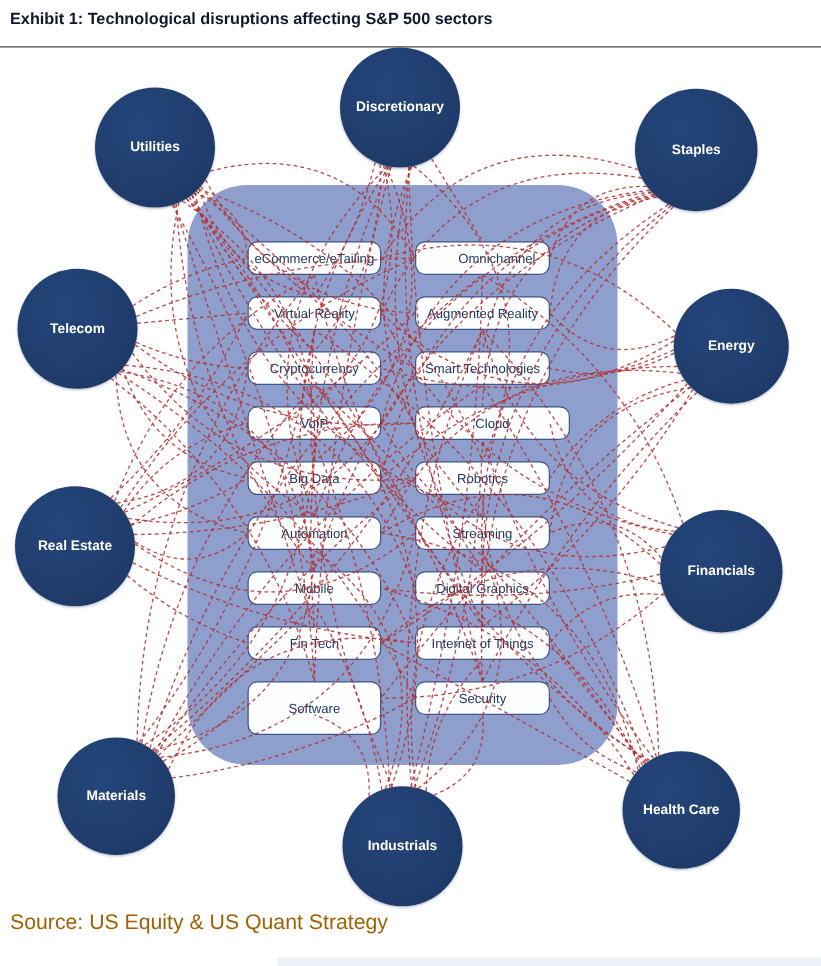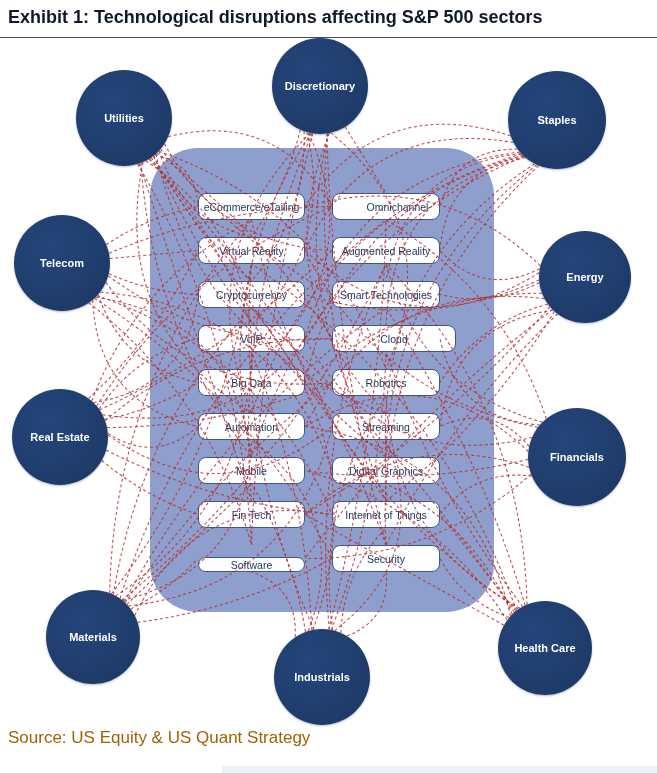--- a/index.html
+++ b/index.html
@@ -7,21 +7,21 @@
     width:657px;height:773px;position:relative;background:#ffffff;
     font-family:"Liberation Sans","DejaVu Sans",sans-serif;
     overflow:hidden;
   }
   .header{
     position:absolute;top:0;left:0;width:657px;height:38px;
     border-bottom:1.5px solid #4a4a4a;box-sizing:border-box;
   }
   .title{
     position:absolute;top:7px;left:8px;
-    font-size:18px;font-weight:bold;color:#10182b;letter-spacing:0;
+    font-size:13px;font-weight:bold;color:#10182b;letter-spacing:0;
     white-space:nowrap;
   }
   #diagram{position:absolute;top:0;left:0;width:657px;height:773px;}
   .tech-panel{
     position:absolute;left:150px;top:148px;width:344px;height:464px;
     border-radius:48px;z-index:1;
   }
   .tech-box{
     position:absolute;z-index:2;box-sizing:border-box;
     background:#fdfeff;border:1.6px solid #3c5788;border-radius:8px;
@@ -196,21 +196,21 @@
     </svg>
   <div id="boxes-layer">
       <div class="tech-box" style="left: 198px; top: 193px; width: 107px; height: 27px; border-color: rgb(60, 87, 136);">eCommerce/eTailing</div>
       <div class="tech-box" style="left: 198px; top: 237px; width: 107px; height: 27px; border-color: rgb(60, 87, 136);">Virtual Reality</div>
       <div class="tech-box" style="left: 198px; top: 281px; width: 107px; height: 27px; border-color: rgb(60, 87, 136);">Cryptocurrency</div>
       <div class="tech-box" style="left: 198px; top: 325px; width: 107px; height: 27px; border-color: rgb(60, 87, 136);">VoIP</div>
       <div class="tech-box" style="left: 198px; top: 369px; width: 107px; height: 27px; border-color: rgb(60, 87, 136);">Big Data</div>
       <div class="tech-box" style="left: 198px; top: 413px; width: 107px; height: 27px; border-color: rgb(60, 87, 136);">Automation</div>
       <div class="tech-box" style="left: 198px; top: 457px; width: 107px; height: 27px; border-color: rgb(60, 87, 136);">Mobile</div>
       <div class="tech-box" style="left: 198px; top: 501px; width: 107px; height: 27px; border-color: rgb(60, 87, 136);">Fin Tech</div>
-      <div class="tech-box" style="left: 198px; top: 557px; width: 107px; height: 15px; border-color: rgb(60, 87, 136);">Software</div>
+      <div class="tech-box" style="left: 198px; top: 545px; width: 107px; height: 43px; border-color: rgb(60, 87, 136);">Software</div>
       <div class="tech-box" style="left: 332px; top: 193px; width: 108px; height: 27px; border-color: rgb(60, 87, 136); padding-left: 23px;">Omnichannel</div>
       <div class="tech-box" style="left: 332px; top: 237px; width: 108px; height: 27px; border-color: rgb(60, 87, 136);">Augmented Reality</div>
       <div class="tech-box" style="left: 332px; top: 281px; width: 108px; height: 27px; border-color: rgb(60, 87, 136);">Smart Technologies</div>
       <div class="tech-box" style="left: 332px; top: 325px; width: 124px; height: 27px; border-color: rgb(60, 87, 136);">Cloud</div>
       <div class="tech-box" style="left: 332px; top: 369px; width: 108px; height: 27px; border-color: rgb(60, 87, 136);">Robotics</div>
       <div class="tech-box" style="left: 332px; top: 413px; width: 108px; height: 27px; border-color: rgb(60, 87, 136);">Streaming</div>
       <div class="tech-box" style="left: 332px; top: 457px; width: 108px; height: 27px; border-color: rgb(60, 87, 136);">Digital Graphics</div>
       <div class="tech-box" style="left: 332px; top: 501px; width: 108px; height: 27px; border-color: rgb(60, 87, 136);">Internet of Things</div>
       <div class="tech-box" style="left: 332px; top: 545px; width: 108px; height: 27px; border-color: rgb(60, 87, 136);">Security</div>
     </div>

